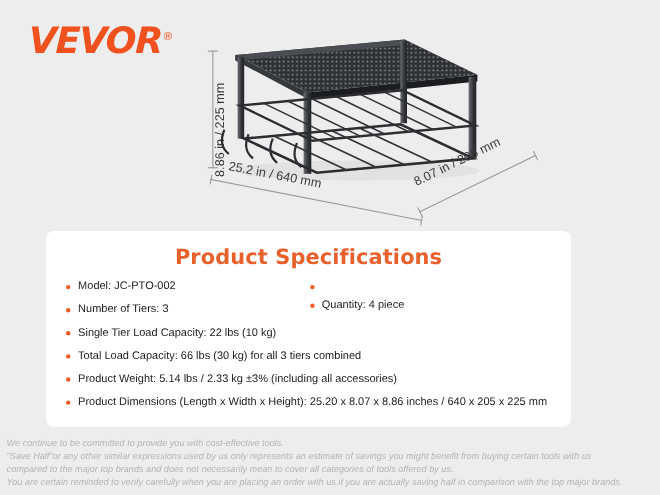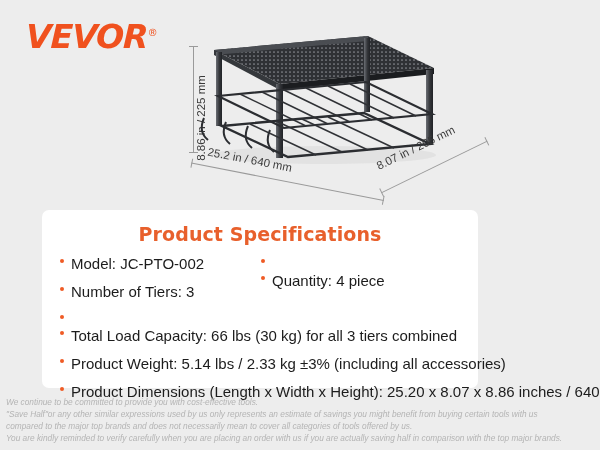--- a/index.html
+++ b/index.html
@@ -159,21 +159,21 @@
     white-space: nowrap;
   }
 
   #product-image { position: absolute; left: 196px; top: 22px; }
 
   
   #spec-panel {
     position: absolute;
     left: 42px;
     top: 210px;
-    width: 436px;
+    width: 477px;
     height: 178px;
     background: #ffffff;
     border-radius: 7px;
     box-sizing: border-box;
     padding: 10px 0 0 0;
   }
   #spec-title {
     text-align: center;
     color: #e8602c;
     font-weight: bold;
@@ -185,21 +185,21 @@
   .spec-cols {
     display: flex;
     padding: 0 16px 0 18px;
   }
   .spec-col { width: 50%; }
   .spec-full { padding: 0 16px 0 18px; }
 
   .spec-item {
     display: flex;
     align-items: flex-start;
-    font-size: 15px;
+    font-size: 10px;
     color: #1c1c1c;
     line-height: 1.35;
     margin-bottom: 7.5px;
     white-space: nowrap;
   }
   .bullet {
     flex: 0 0 auto;
     width: 4px;
     height: 4px;
     border-radius: 50%;
@@ -316,34 +316,35 @@
       <div class="spec-item">
         <span class="bullet"></span>
         <span>Quantity: 4 piece</span>
       </div>
     </div>
   </div>
 
   <div class="spec-full">
     <div class="spec-item">
       <span class="bullet"></span>
+      <span>Single Tier Load Capacity: 22 lbs (10 kg)</span>
     </div>
     <div class="spec-item">
       <span class="bullet"></span>
       <span>Total Load Capacity: 66 lbs (30 kg) for all 3 tiers combined</span>
     </div>
     <div class="spec-item">
       <span class="bullet"></span>
       <span>Product Weight: 5.14 lbs / 2.33 kg ±3% (including all accessories)</span>
     </div>
     <div class="spec-item">
       <span class="bullet"></span>
       <span>Product Dimensions (Length x Width x Height): 25.20 x 8.07 x 8.86 inches / 640 x 205 x 225 mm</span>
     </div>
   </div>
 </div>
 
 <div id="footer">
   <div>We continue to be committed to provide you with cost-effective tools.</div>
   <div>"Save Half"or any other similar expressions used by us only represents an estimate of savings you might benefit from buying certain tools with us</div>
   <div>compared to the major top brands and does not necessarily mean to cover all categories of tools offered by us.</div>
-  <div>You are kindly reminded to verify carefully when you are placing an order with us if you are actually saving half in comparison with the top major brands.</div>
+  <div>You are certain reminded to verify carefully when you are placing an order with us if you are actually saving half in comparison with the top major brands.</div>
 </div>
 
 </body></html>

